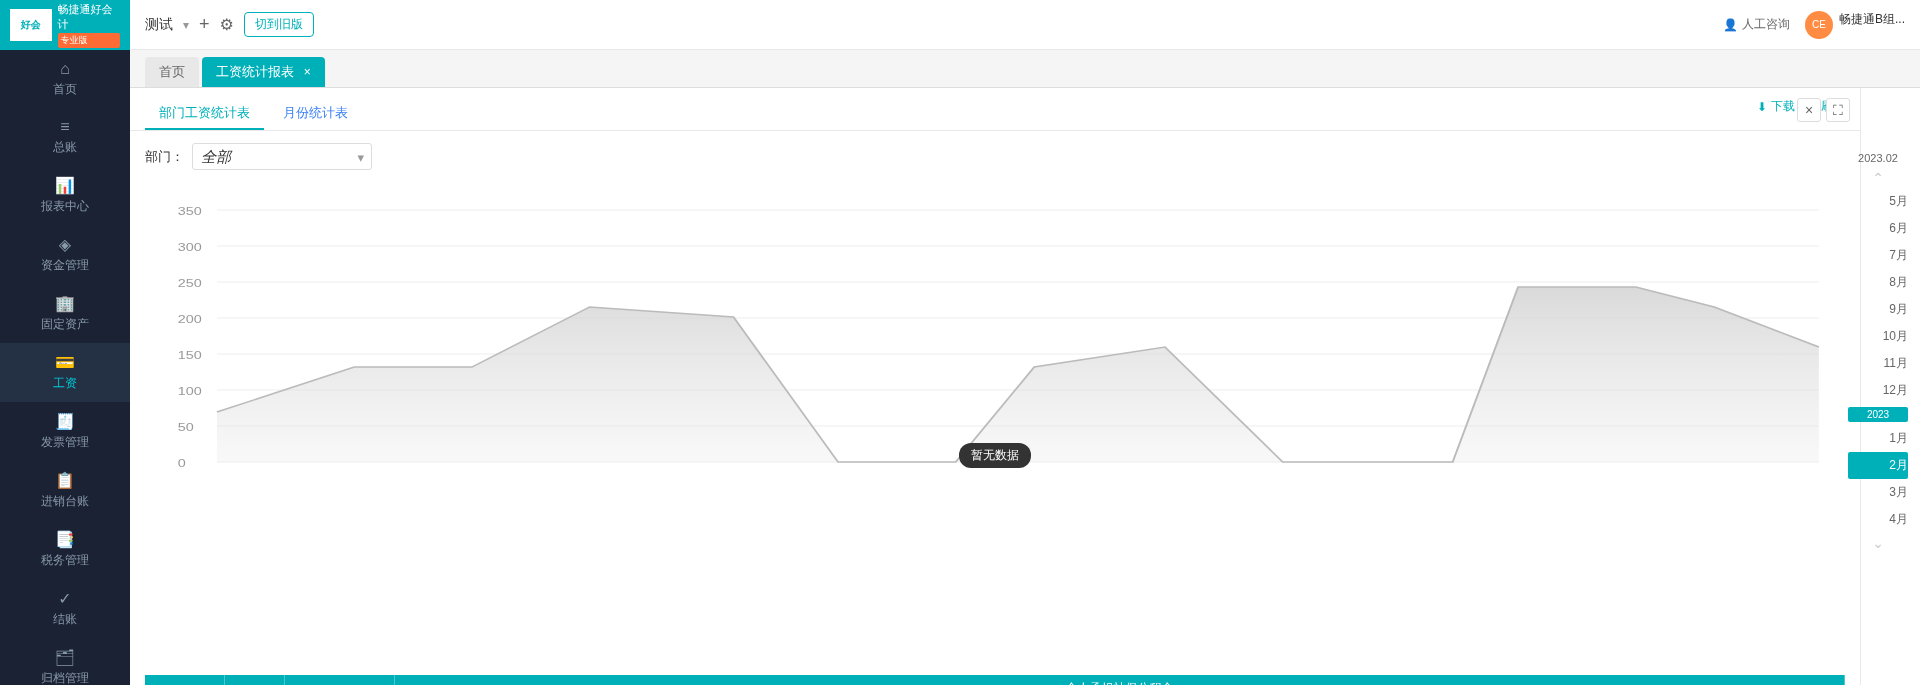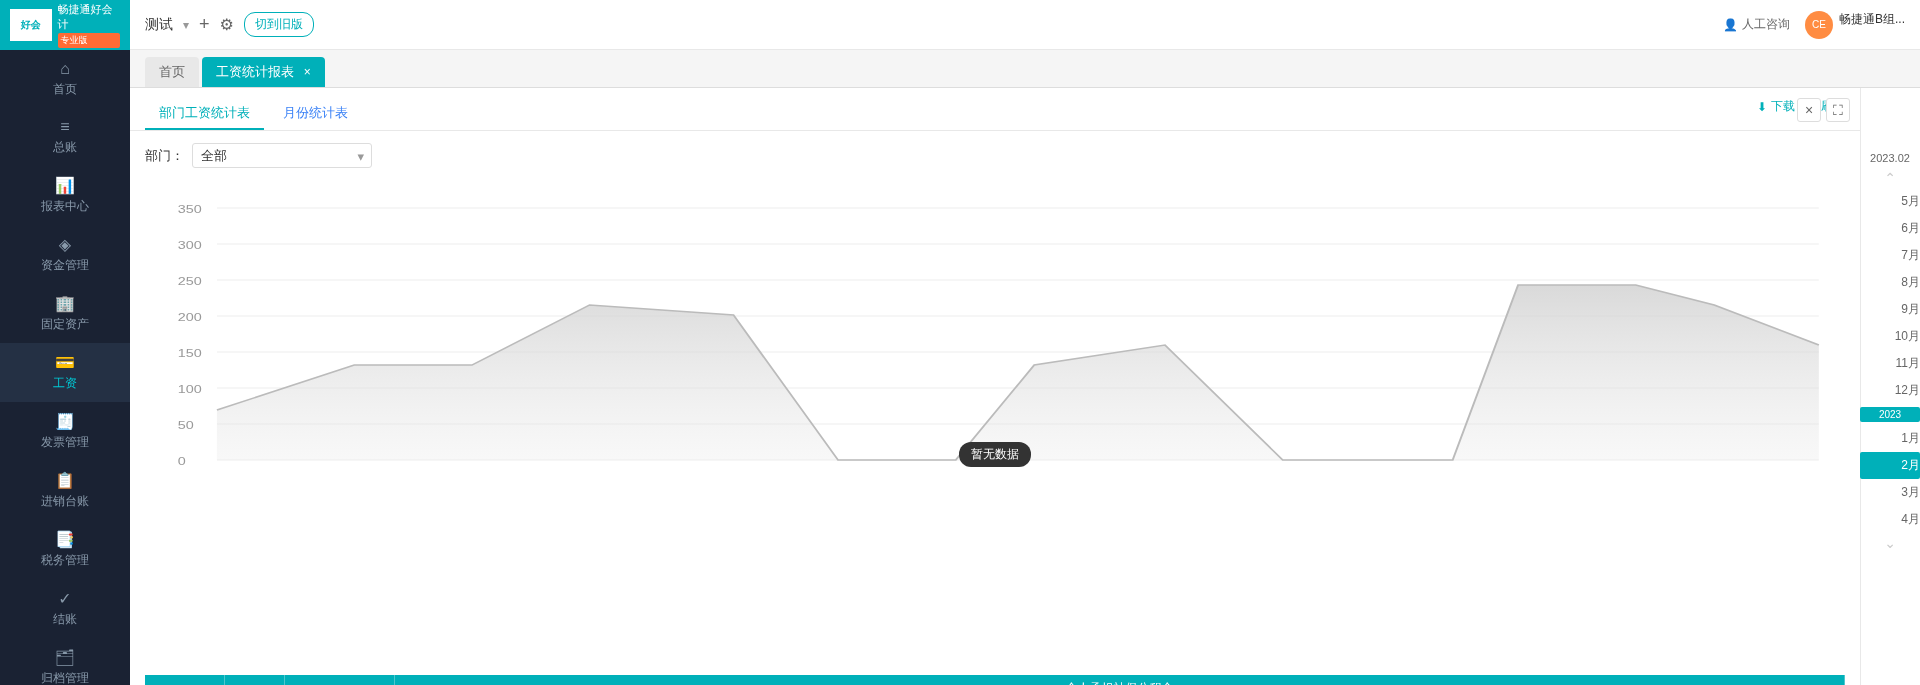--- a/index.html
+++ b/index.html
@@ -86,21 +86,21 @@
       font-weight: 500;
     }
     .topbar-arrow { color: #999; font-size: 12px; }
     .topbar-plus { color: #666; font-size: 18px; cursor: pointer; }
     .topbar-gear { color: #666; font-size: 16px; cursor: pointer; }
     .topbar-btn {
       border: 1px solid #00b0b9;
       color: #00b0b9;
       background: white;
       padding: 3px 10px;
-      border-radius: 11px;
+      border-radius: 4px;
       cursor: pointer;
       font-size: 12px;
     }
     .topbar-status {
       display: flex;
       align-items: center;
       gap: 5px;
       color: #666;
       font-size: 12px;
     }
@@ -225,27 +225,28 @@
       align-items: center;
       padding: 12px 15px;
       background: white;
       flex-shrink: 0;
     }
     .filter-label { color: #333; font-size: 13px; margin-right: 8px; }
     .filter-select {
       border: 1px solid #ddd;
       border-radius: 3px;
       padding: 4px 24px 4px 8px;
-      font-size: 13px;
+      font-size: 15px;
       color: #333;
       background: white;
       cursor: pointer;
       width: 180px;
       appearance: none;
       position: relative;
+      font-style: italic;
     }
     .select-wrapper {
       position: relative;
       display: inline-block;
     }
     .select-arrow {
       position: absolute;
       right: 8px;
       top: 50%;
       transform: translateY(-50%);
@@ -553,21 +554,21 @@
             <div style="flex:1; display:flex; flex-direction:column;">
               <div class="th-group-label">个人承担社保公积金</div>
 
             </div>
           </div>
         </div>
       </div>
     </div>
 
     <div class="right-panel">
-      <div style="position:absolute;top:60px;right:0;width:60px;">
+      <div style="position:absolute;top:60px;right:12px;width:60px;">
         <div class="right-panel-date">2023.02</div>
         <div class="right-panel-arrow" style="text-align:center;">⌃</div>
         <div class="right-panel-item">5月</div>
         <div class="right-panel-item">6月</div>
         <div class="right-panel-item">7月</div>
         <div class="right-panel-item">8月</div>
         <div class="right-panel-item">9月</div>
         <div class="right-panel-item">10月</div>
         <div class="right-panel-item">11月</div>
         <div class="right-panel-item">12月</div>

